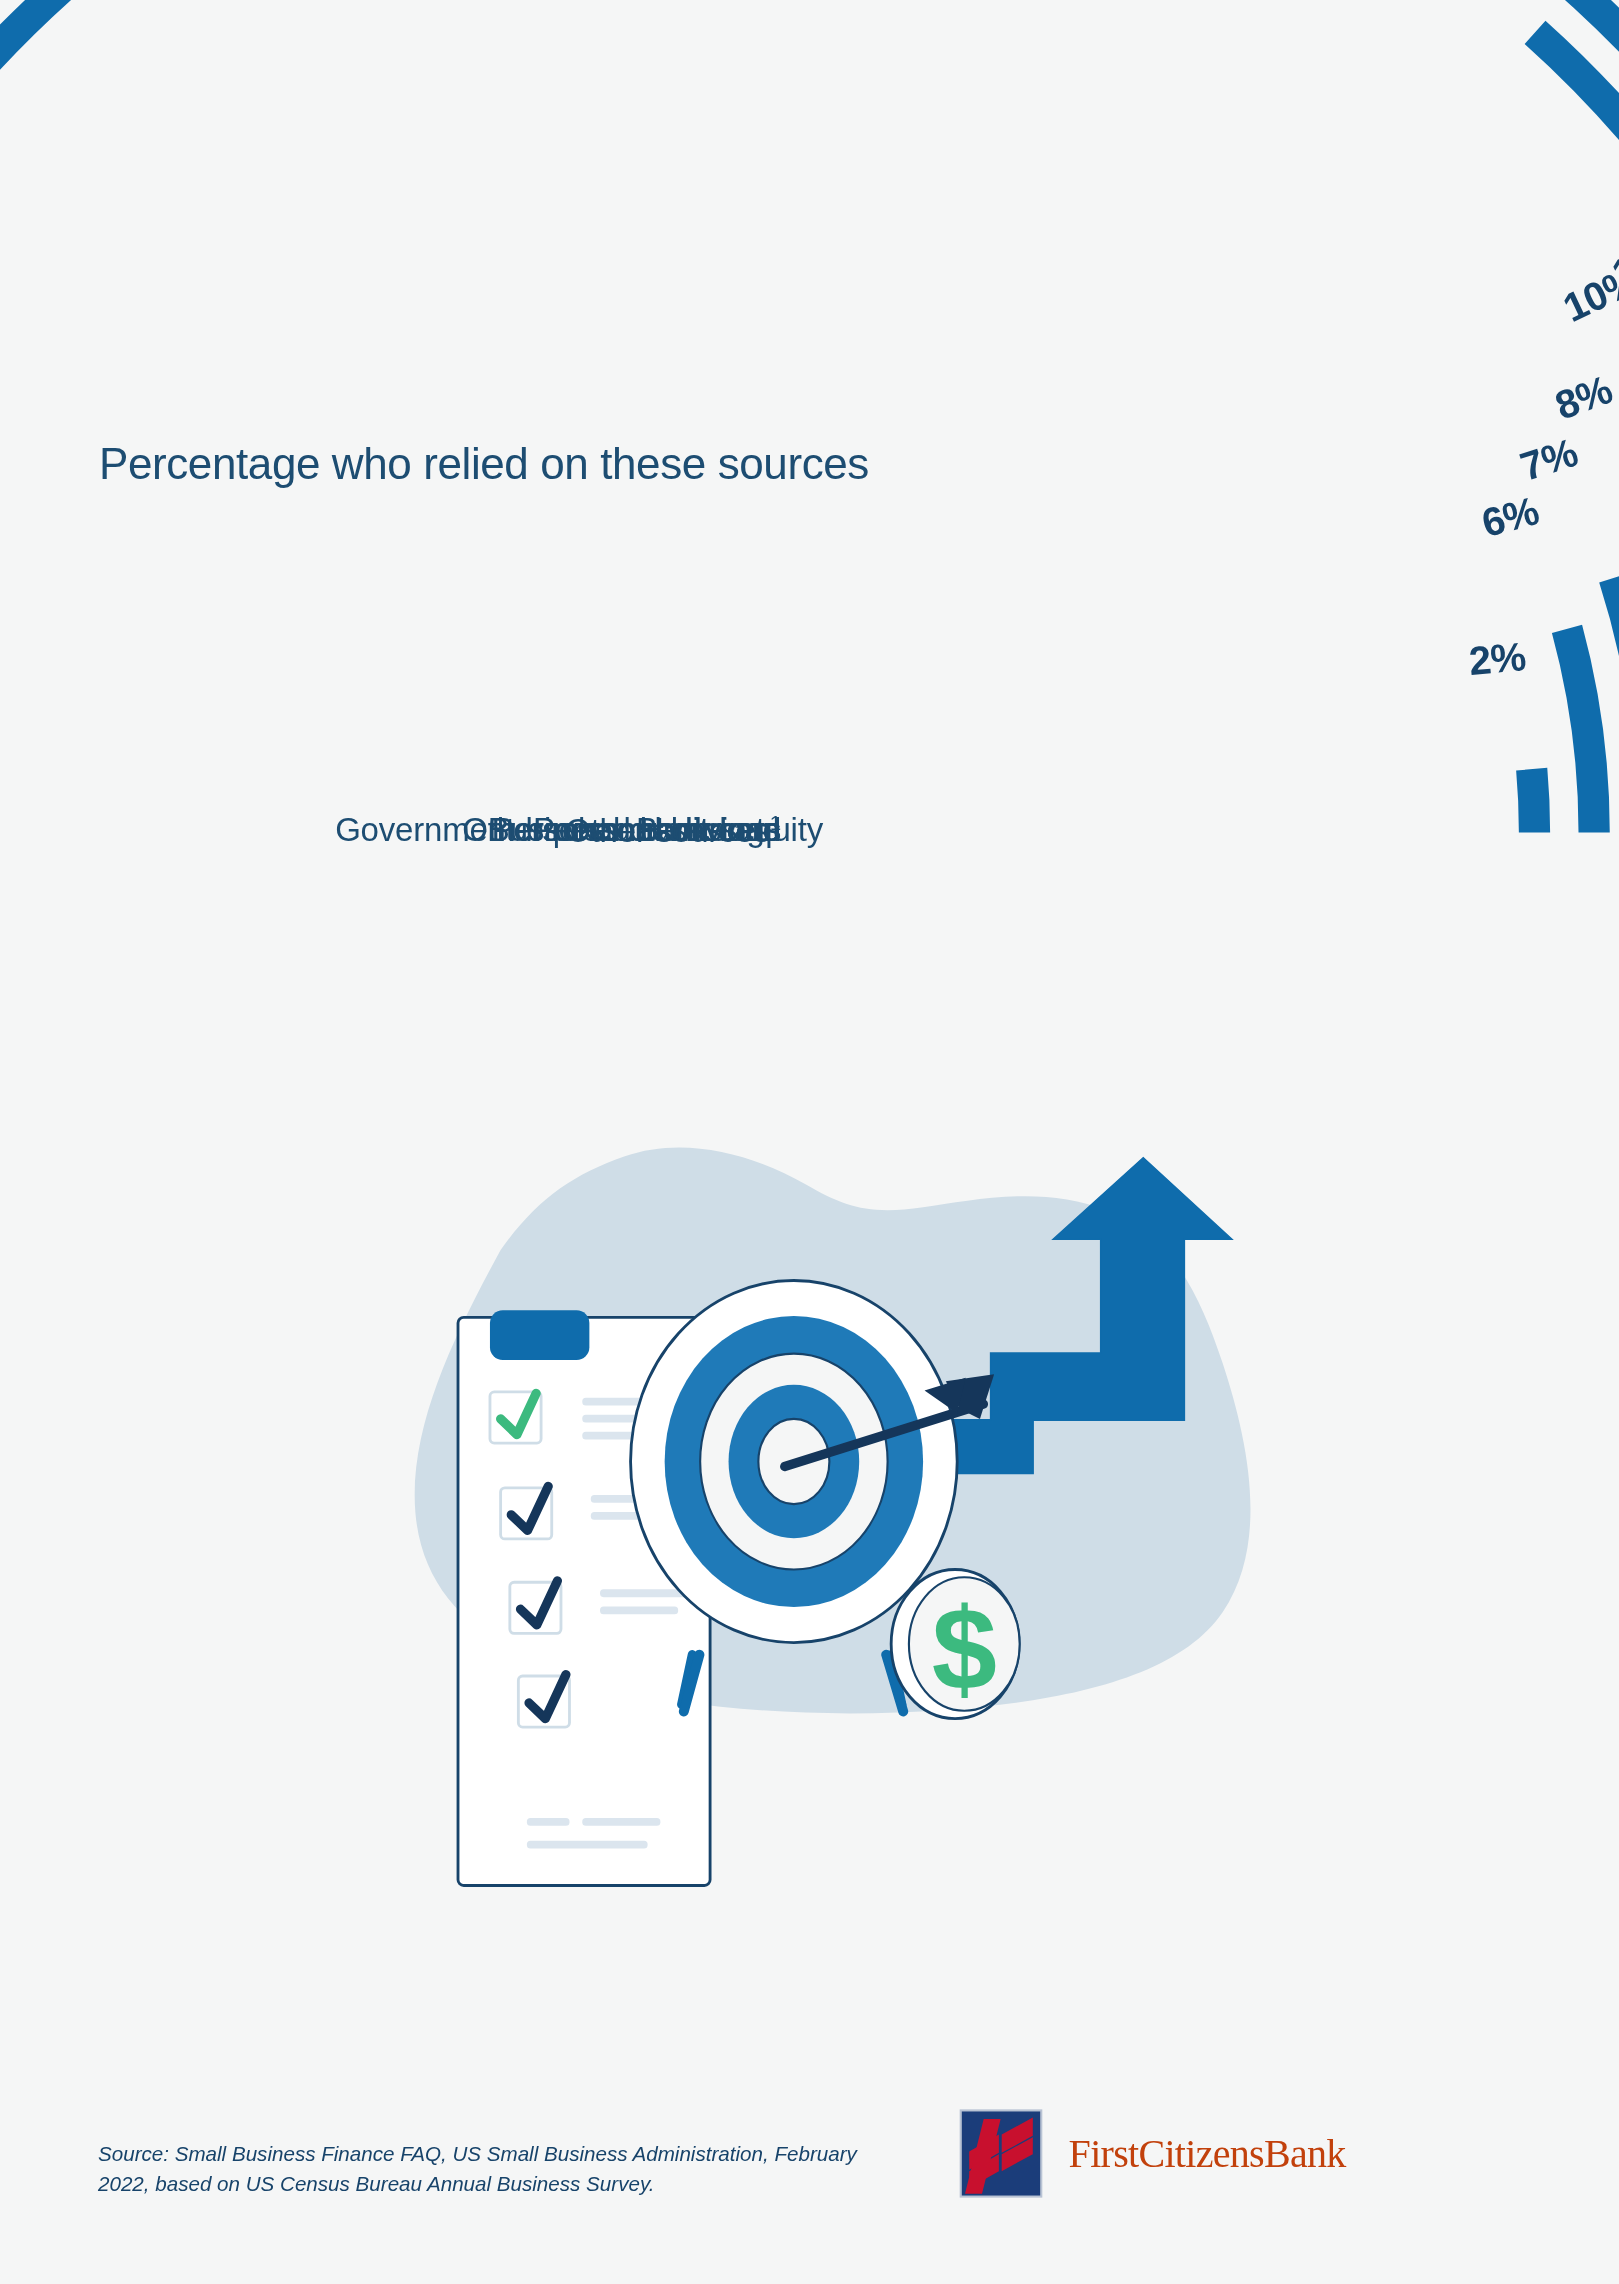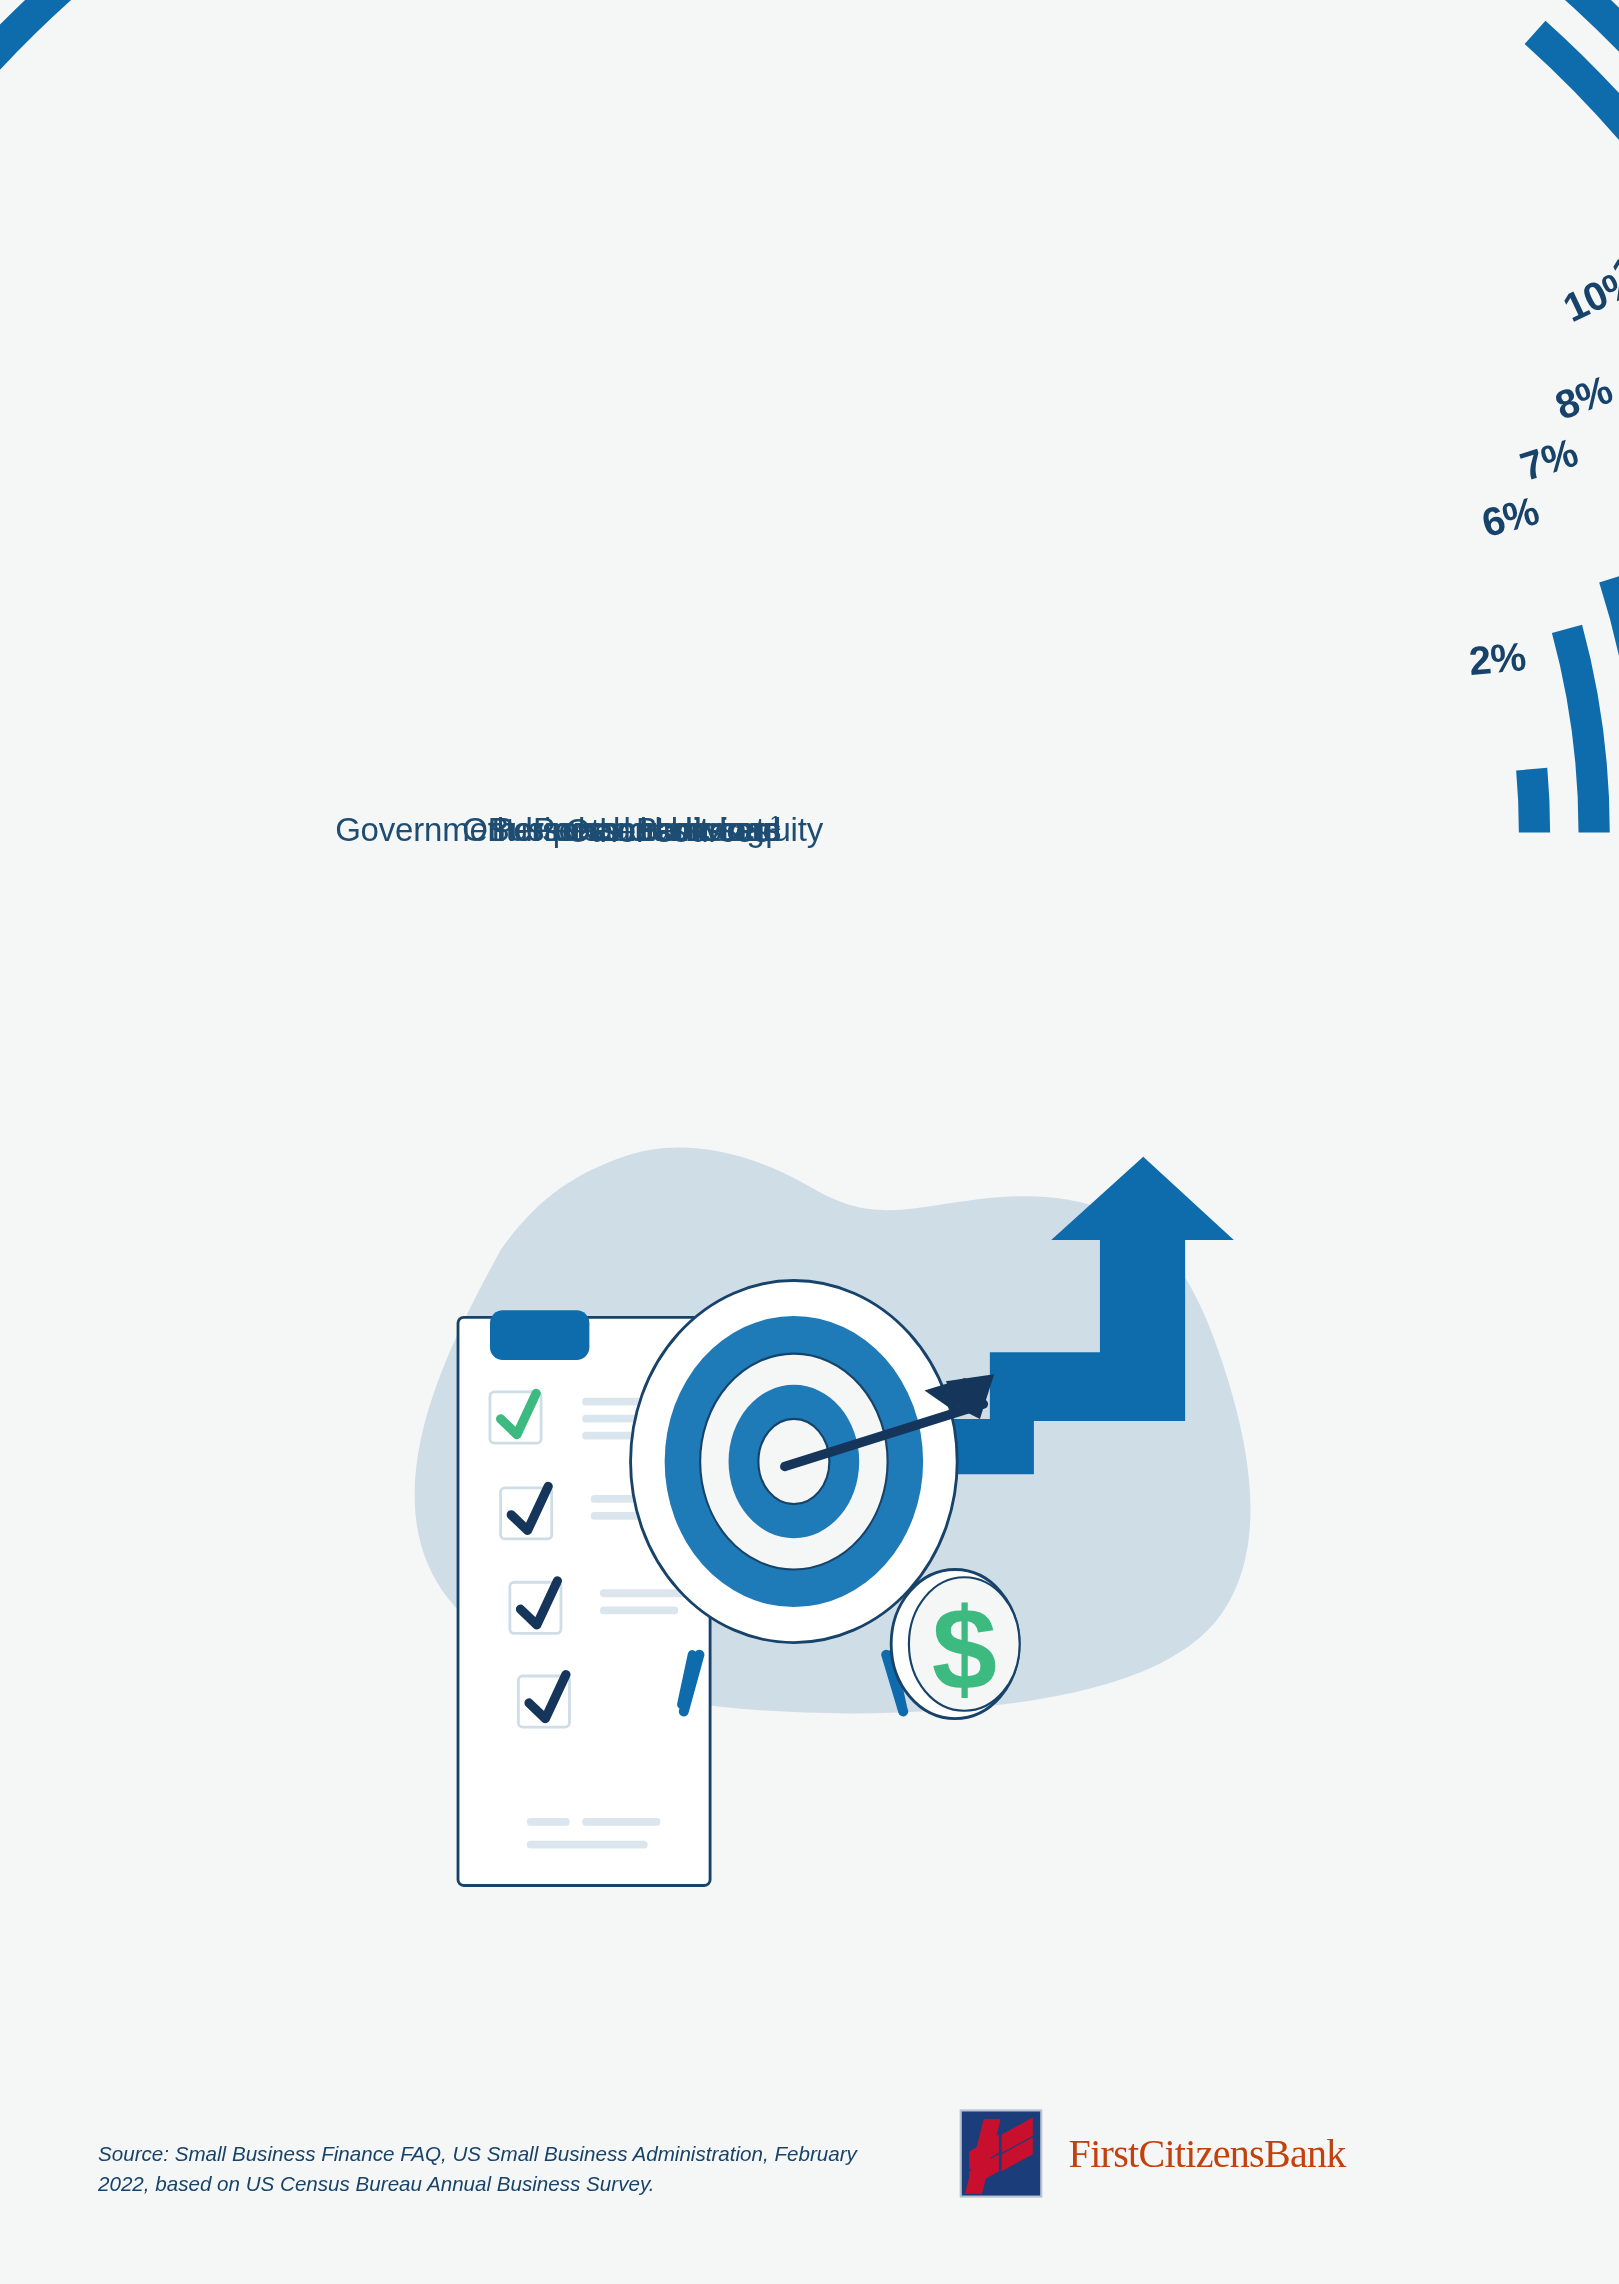--- a/index.html
+++ b/index.html
@@ -84,20 +84,21 @@
     color:#c2410c;
     letter-spacing:-0.7px;
     white-space:nowrap;
   }
 </style>
 </head>
 <body>
 
 <div id="root">
 
+  <div class="subtitle">Percentage who relied on these sources</div>
 
   <svg id="chart" viewBox="0 0 2280 3216" xmlns="http://www.w3.org/2000/svg">
 
     <g>
 
       <path d="M705,1760 C640,1880 575,2010 585,2130 C596,2262 700,2330 830,2368
                C975,2410 1160,2420 1330,2408 C1500,2396 1660,2362 1722,2270
                C1788,2172 1758,2030 1722,1920 C1688,1818 1650,1742 1560,1705
                C1470,1668 1370,1690 1300,1700 C1225,1711 1190,1700 1135,1668
                C1055,1622 960,1600 880,1628 C805,1654 755,1690 705,1760 Z" fill="#cfdde7"></path>

